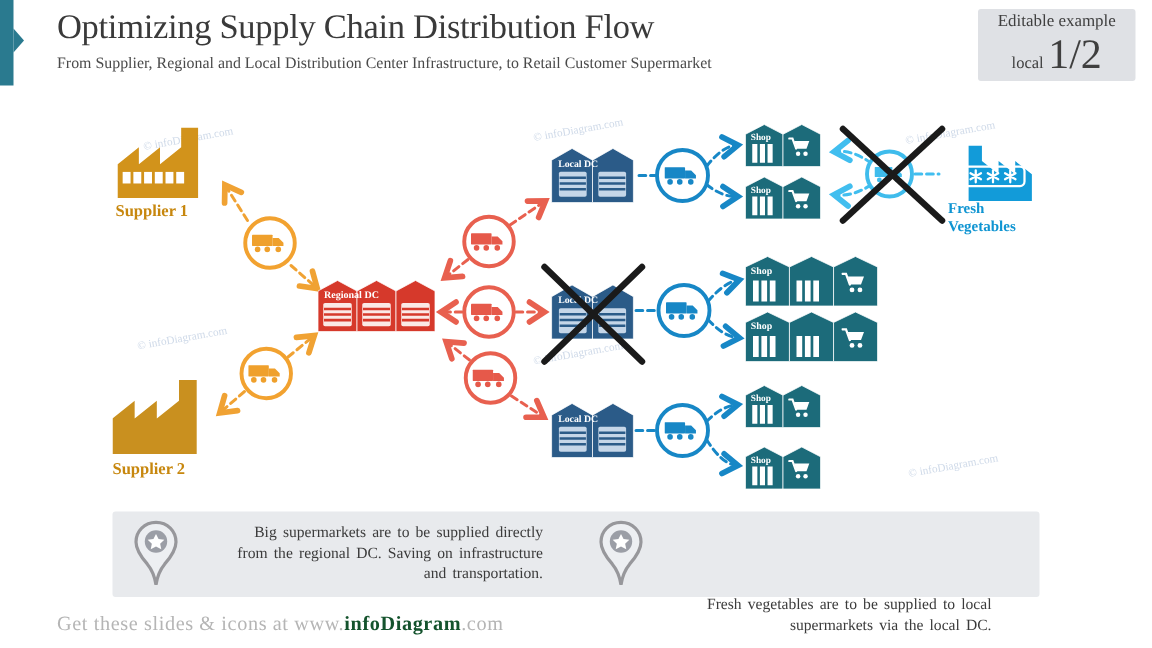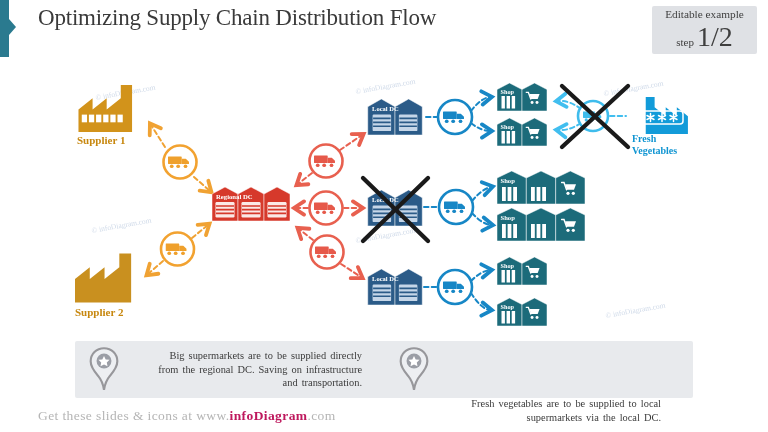--- a/index.html
+++ b/index.html
@@ -25,33 +25,34 @@
   .suplab{font-size:11px;font-weight:bold;fill:#C7870E;}
   .freshlab{font-size:10px;font-weight:bold;fill:#1095D2;}
   
   #notes-box{position:absolute;left:75px;top:341px;width:618px;height:57px;background:#E8EAED;border-radius:2px;text-align:right;}
   .pin{position:absolute;top:5px;}
   .note-text{position:absolute;top:8px;font-size:10.4px;line-height:13.6px;color:#3B3B3B;word-spacing:1.5px;}
   #note1{left:73px;width:214px;}
   #note2{left:380px;width:206px;top:12px;margin-top:44px;}
   
   #footer{position:absolute;left:38px;top:408px;font-size:13.5px;color:#B5B5B5;letter-spacing:.4px;}
-  #footer b{color:#be185d;}
+  #footer b{color:#14532d;}
 </style>
 </head>
 <body>
 
 <div id="slide">
 
   <div id="accent-bar"></div>
   <div id="accent-tip"></div>
   <div id="title">Optimizing Supply Chain Distribution Flow</div>
+  <div id="subtitle">From Supplier, Regional and Local Distribution Center Infrastructure, to Retail Customer Supermarket</div>
   <div id="badge">
     <span class="b1">Editable example</span>
-    <span class="b2"><span>step</span><b>1/2</b></span>
+    <span class="b2"><span>local</span><b>1/2</b></span>
   </div>
 
   <svg id="diagram" width="768" height="432" viewBox="0 0 768 432">
     <defs>
       <marker id="mo" markerWidth="9" markerHeight="9" refX="5.5" refY="4.5" orient="auto">
         <path d="M1.5,1.2 L6.5,4.5 L1.5,7.8" fill="none" stroke="#F0A233" stroke-width="1.9" stroke-linecap="round"></path>
         </marker>
       <marker id="mr" markerWidth="9" markerHeight="9" refX="5.5" refY="4.5" orient="auto">
         <path d="M1.5,1.2 L6.5,4.5 L1.5,7.8" fill="none" stroke="#E8604F" stroke-width="1.9" stroke-linecap="round"></path>
         </marker>

